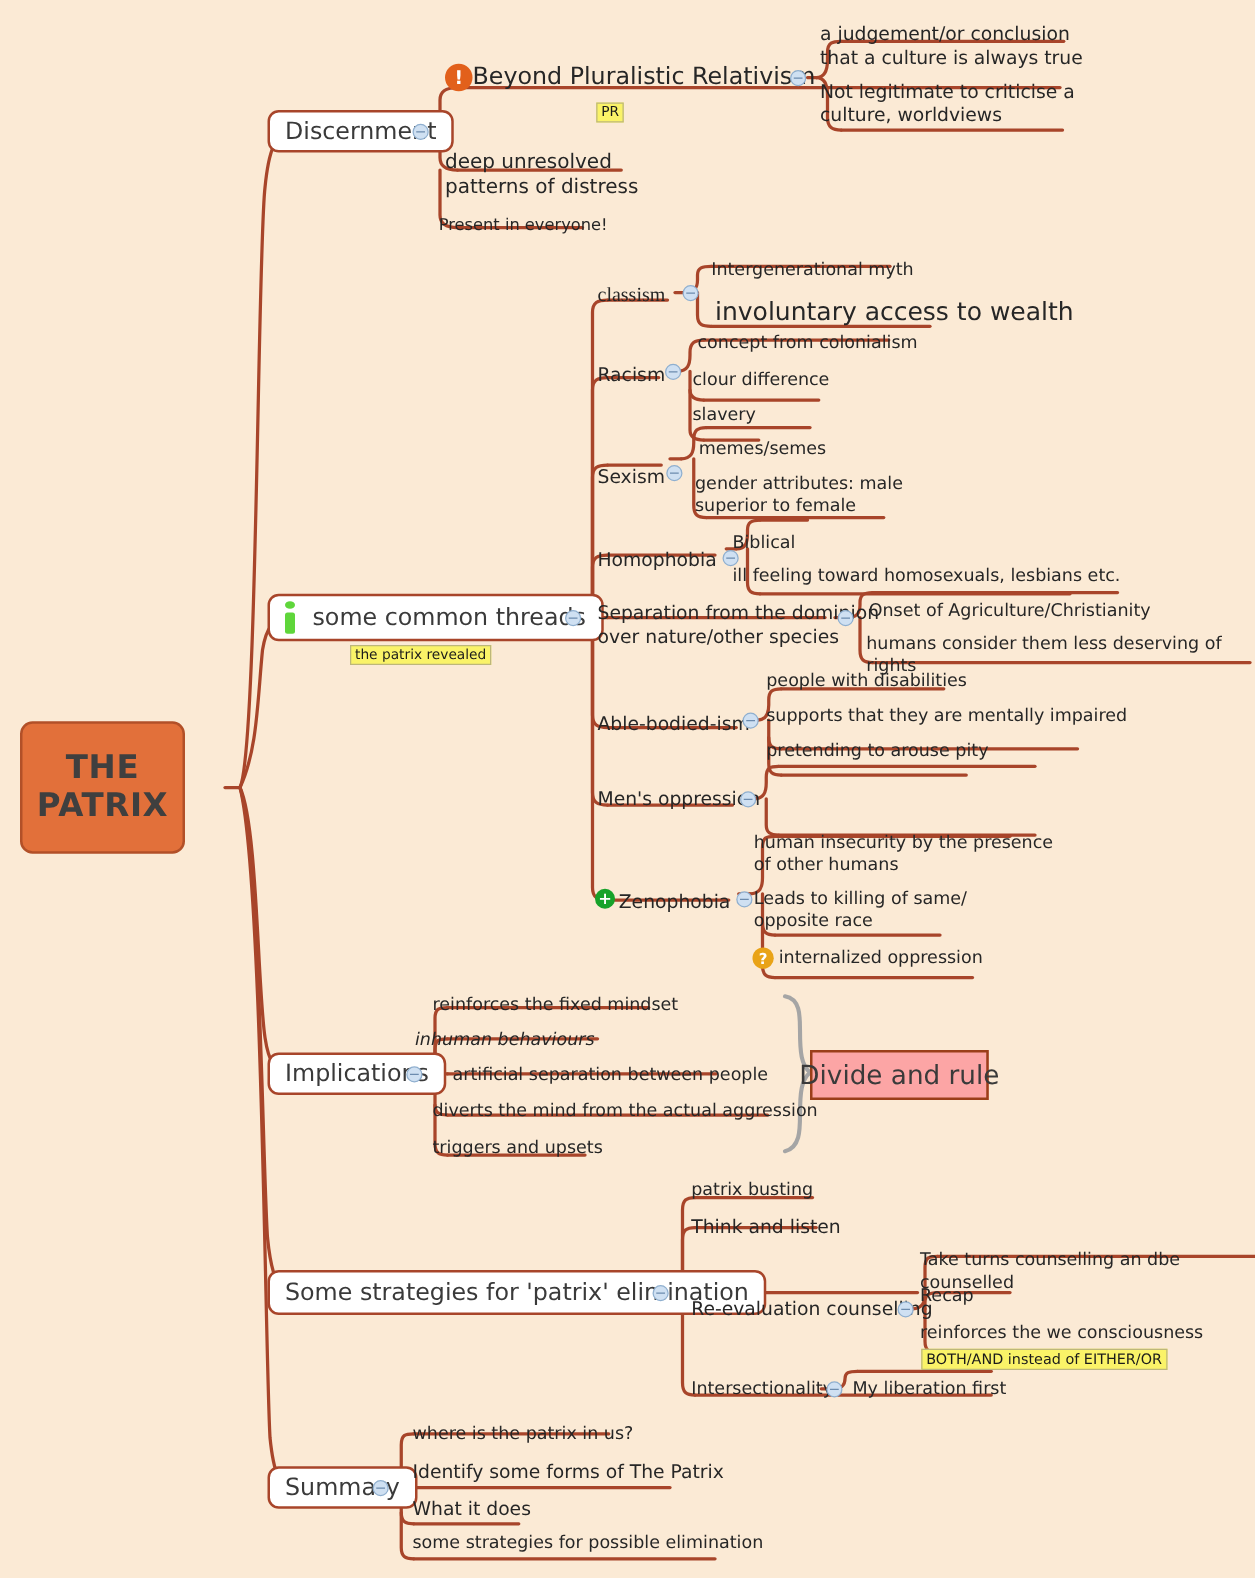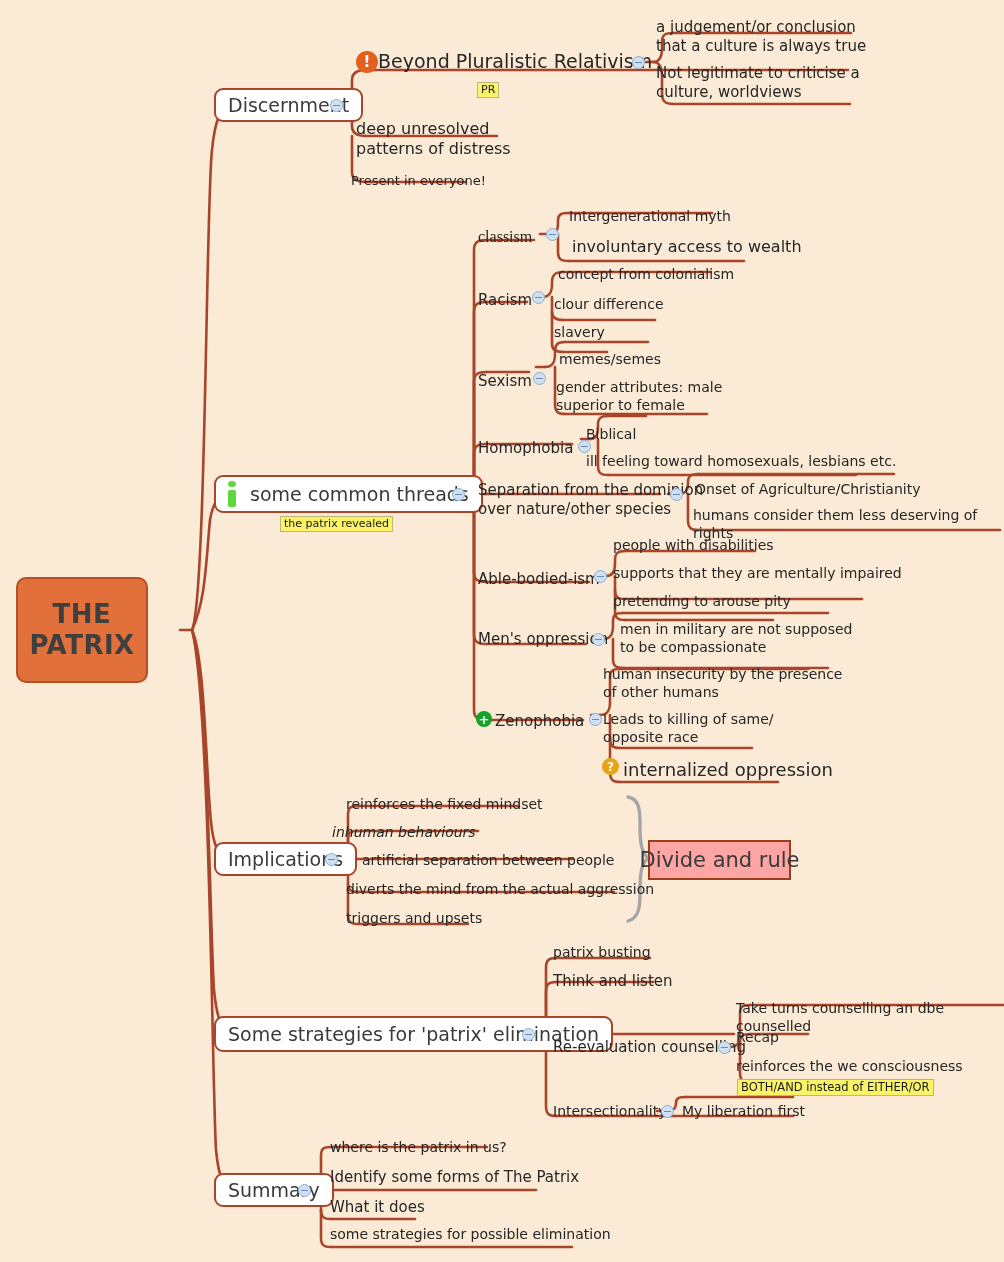--- a/index.html
+++ b/index.html
@@ -297,21 +297,21 @@
     <span>some common threads</span>
   </div>
   <div class="toggle" style="left:452px;top:488px;"></div>
   <div class="node" style="left:280px;top:516px;font-size:11px;">
     <span class="hl">the patrix revealed</span>
   </div>
 
   <div class="node leafbox" style="left:478px;top:227px;font-size:16px;font-family:Liberation Serif, serif;">classism</div>
   <div class="toggle" style="left:546px;top:228px;"></div>
   <div class="node leafbox" style="left:569px;top:208px;font-size:14px;">Intergenerational myth</div>
-  <div class="node leafbox" style="left:572px;top:237px;font-size:16px;text-align:center;">involuntary access to wealth</div>
+  <div class="node leafbox" style="left:572px;top:237px;font-size:20px;text-align:center;">involuntary access to wealth</div>
 
   <div class="node leafbox" style="left:478px;top:291px;font-size:15px;">Racism</div>
   <div class="toggle" style="left:532px;top:291px;"></div>
   <div class="node leafbox" style="left:558px;top:266px;font-size:14px;">concept from colonialism</div>
   <div class="node leafbox" style="left:554px;top:296px;font-size:14px;">clour difference</div>
   <div class="node leafbox" style="left:554px;top:324px;font-size:14px;">slavery</div>
 
   <div class="node leafbox" style="left:478px;top:372px;font-size:15px;text-align:right;">Sexism</div>
   <div class="toggle" style="left:533px;top:372px;"></div>
   <div class="node leafbox" style="left:559px;top:351px;font-size:14px;">memes/semes</div>
@@ -330,32 +330,30 @@
   <div class="node leafbox" style="left:693px;top:507px;font-size:14px;">humans consider them less deserving of rights</div>
 
   <div class="node leafbox" style="left:478px;top:570px;font-size:15px;">Able-bodied-ism</div>
   <div class="toggle" style="left:594px;top:570px;"></div>
   <div class="node leafbox" style="left:613px;top:537px;font-size:14px;">people with disabilities</div>
   <div class="node leafbox" style="left:613px;top:565px;font-size:14px;">supports that they are mentally impaired</div>
   <div class="node leafbox" style="left:613px;top:593px;font-size:14px;">pretending to arouse pity</div>
 
   <div class="node leafbox" style="left:478px;top:630px;font-size:15px;">Men's oppression</div>
   <div class="toggle" style="left:592px;top:633px;"></div>
-  <div class="node leafbox" style="left:620px;top:621px;font-size:14px;">men in military are not supposed
-to be compassionate</div>
 
   <div class="ic ic-plus" style="left:476px;top:711px;">+</div>
   <div class="node leafbox" style="left:495px;top:712px;font-size:15px;">Zenophobia</div>
   <div class="toggle" style="left:589px;top:713px;"></div>
   <div class="node leafbox" style="left:603px;top:666px;font-size:14px;">human insecurity by the presence
 of other humans</div>
   <div class="node leafbox" style="left:603px;top:711px;font-size:14px;">Leads to killing of same/
 opposite race</div>
   <div class="ic ic-q" style="left:602px;top:758px;">?</div>
-  <div class="node leafbox" style="left:623px;top:758px;font-size:18px;">internalized oppression</div>
+  <div class="node leafbox" style="left:623px;top:758px;font-size:14px;">internalized oppression</div>
 
   <div class="node main-node" style="left:214px;top:842px;height:34px;font-size:19px;">
     <span>Implications</span>
   </div>
   <div class="toggle" style="left:325px;top:853px;"></div>
 
   <div class="node leafbox" style="left:346px;top:796px;font-size:14px;">reinforces the fixed mindset</div>
   <div class="node leafbox" style="left:332px;top:824px;font-size:14px;font-style:italic;">inhuman behaviours</div>
   <div class="node leafbox" style="left:346px;top:852px;font-size:14px;margin-left:16px;">artificial separation between people</div>
   <div class="node leafbox" style="left:346px;top:881px;font-size:14px;">diverts the mind from the actual aggression</div>

